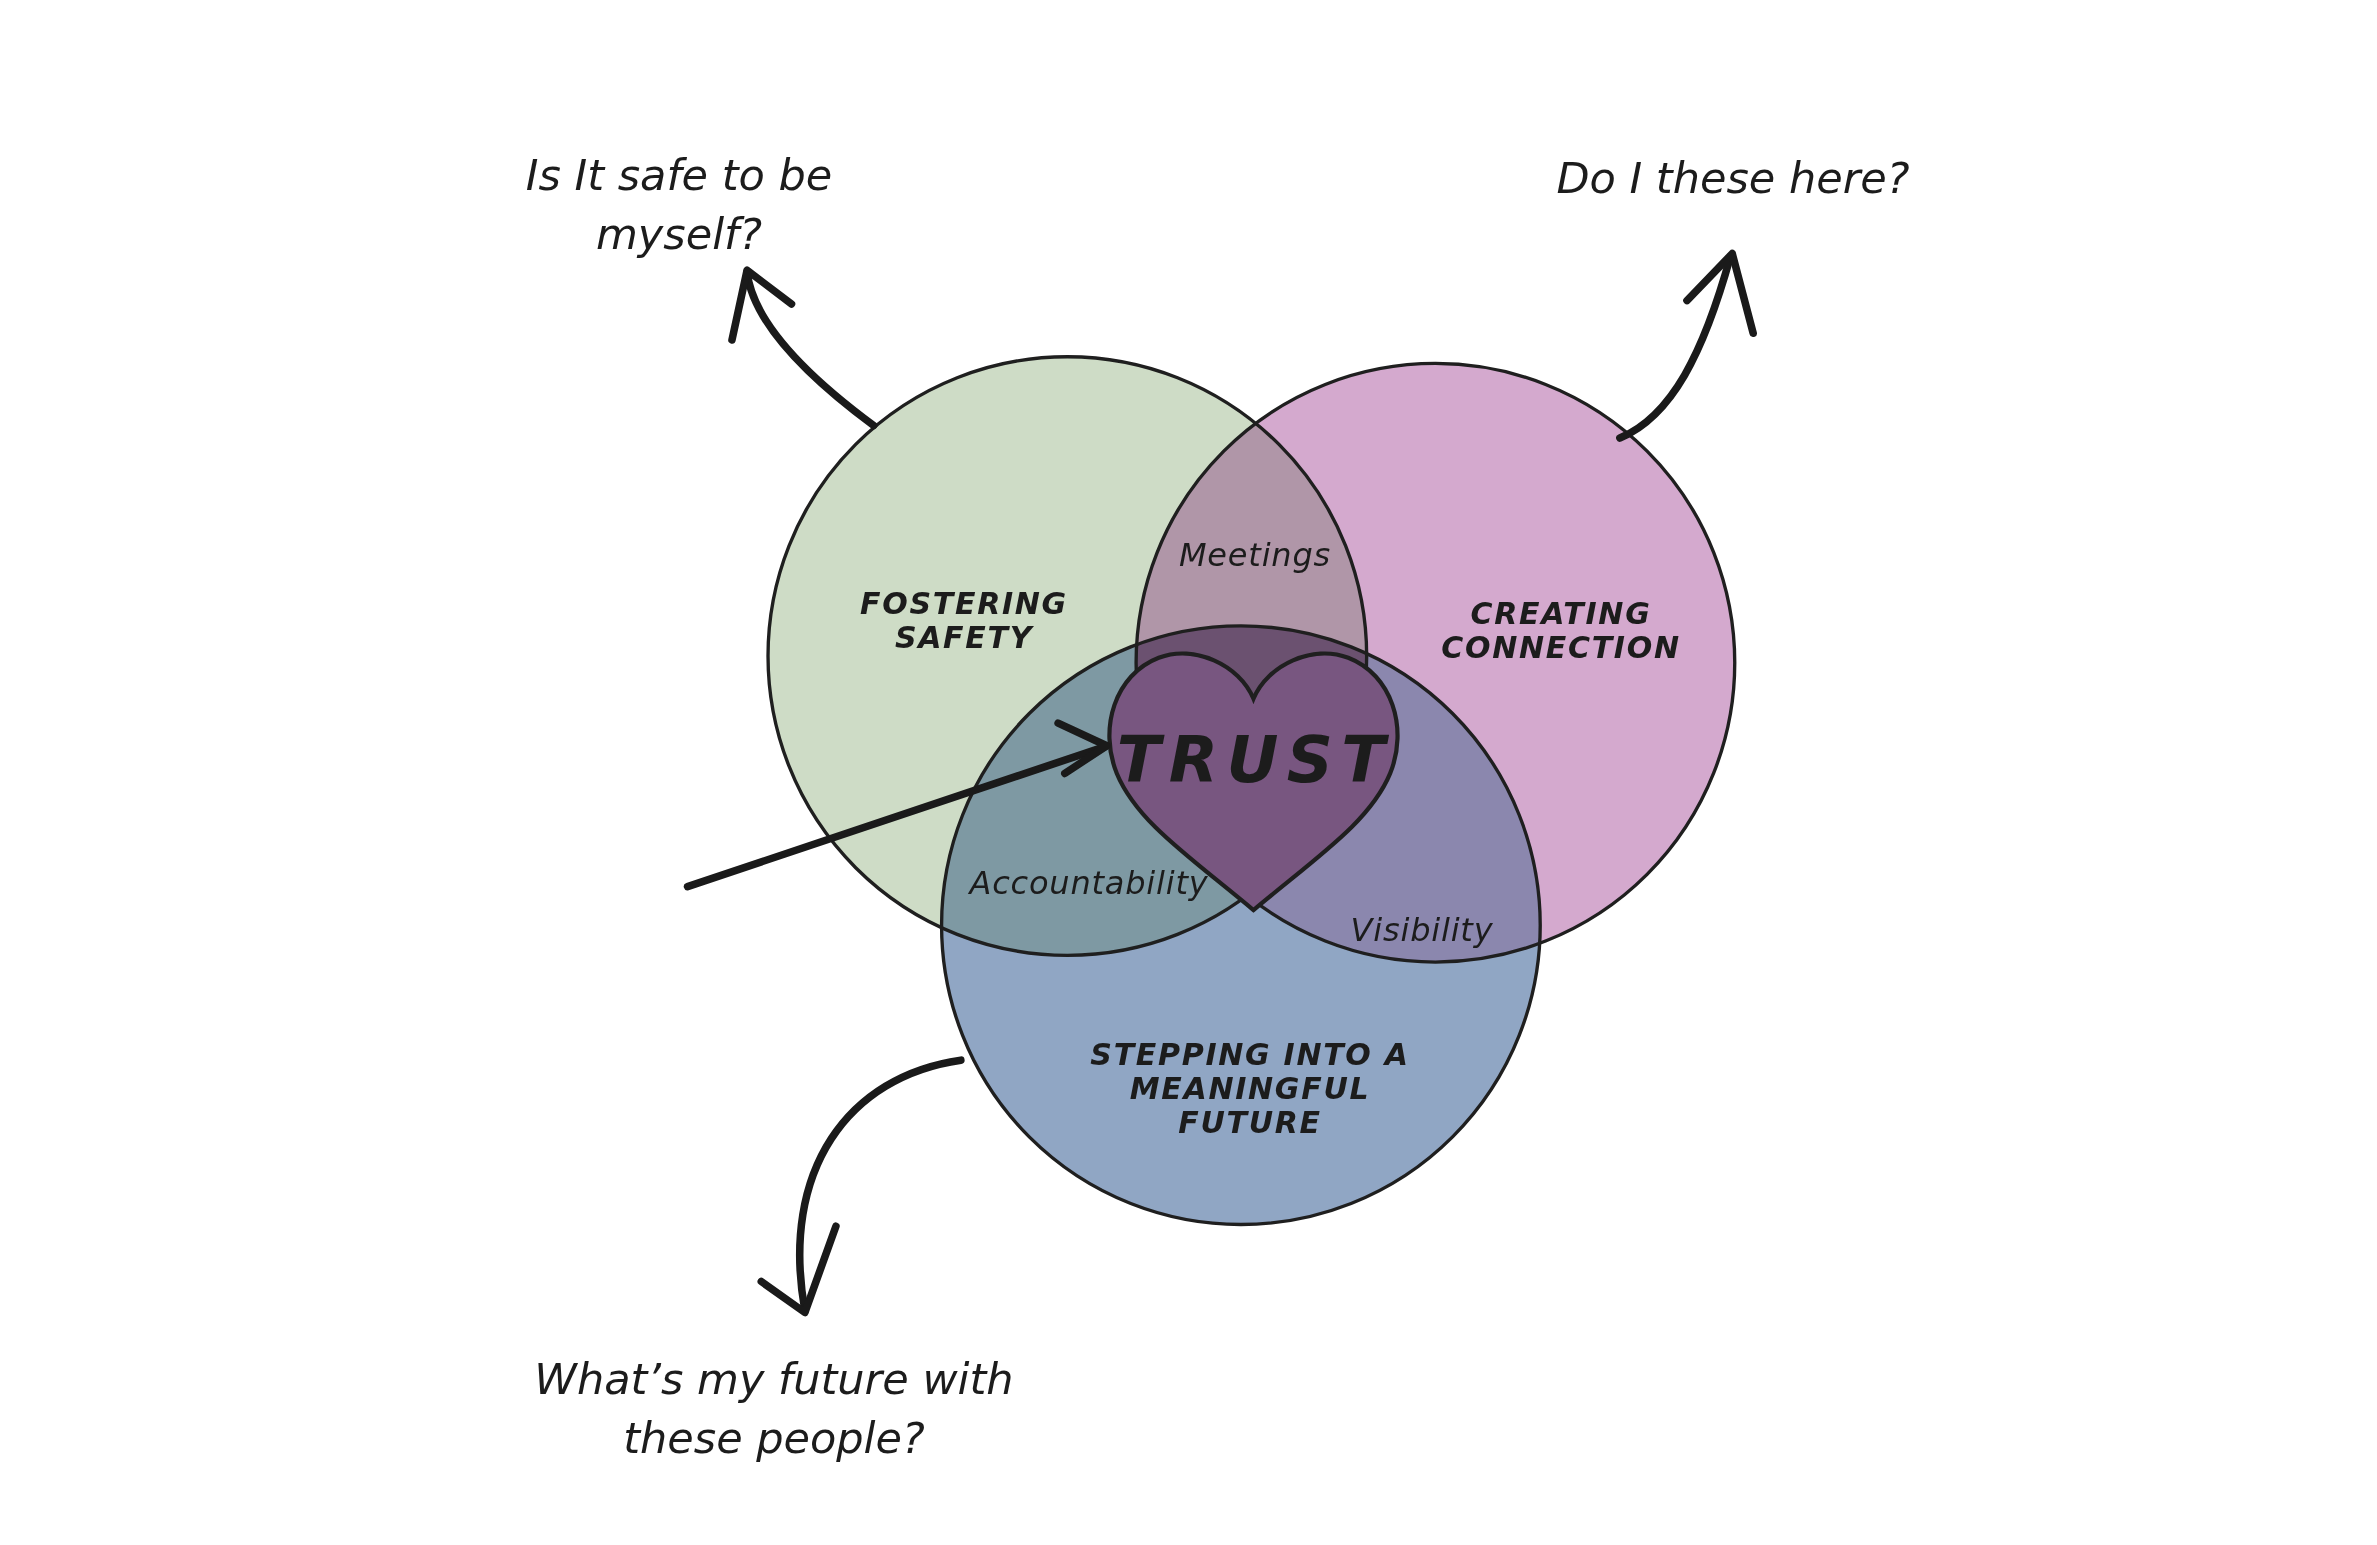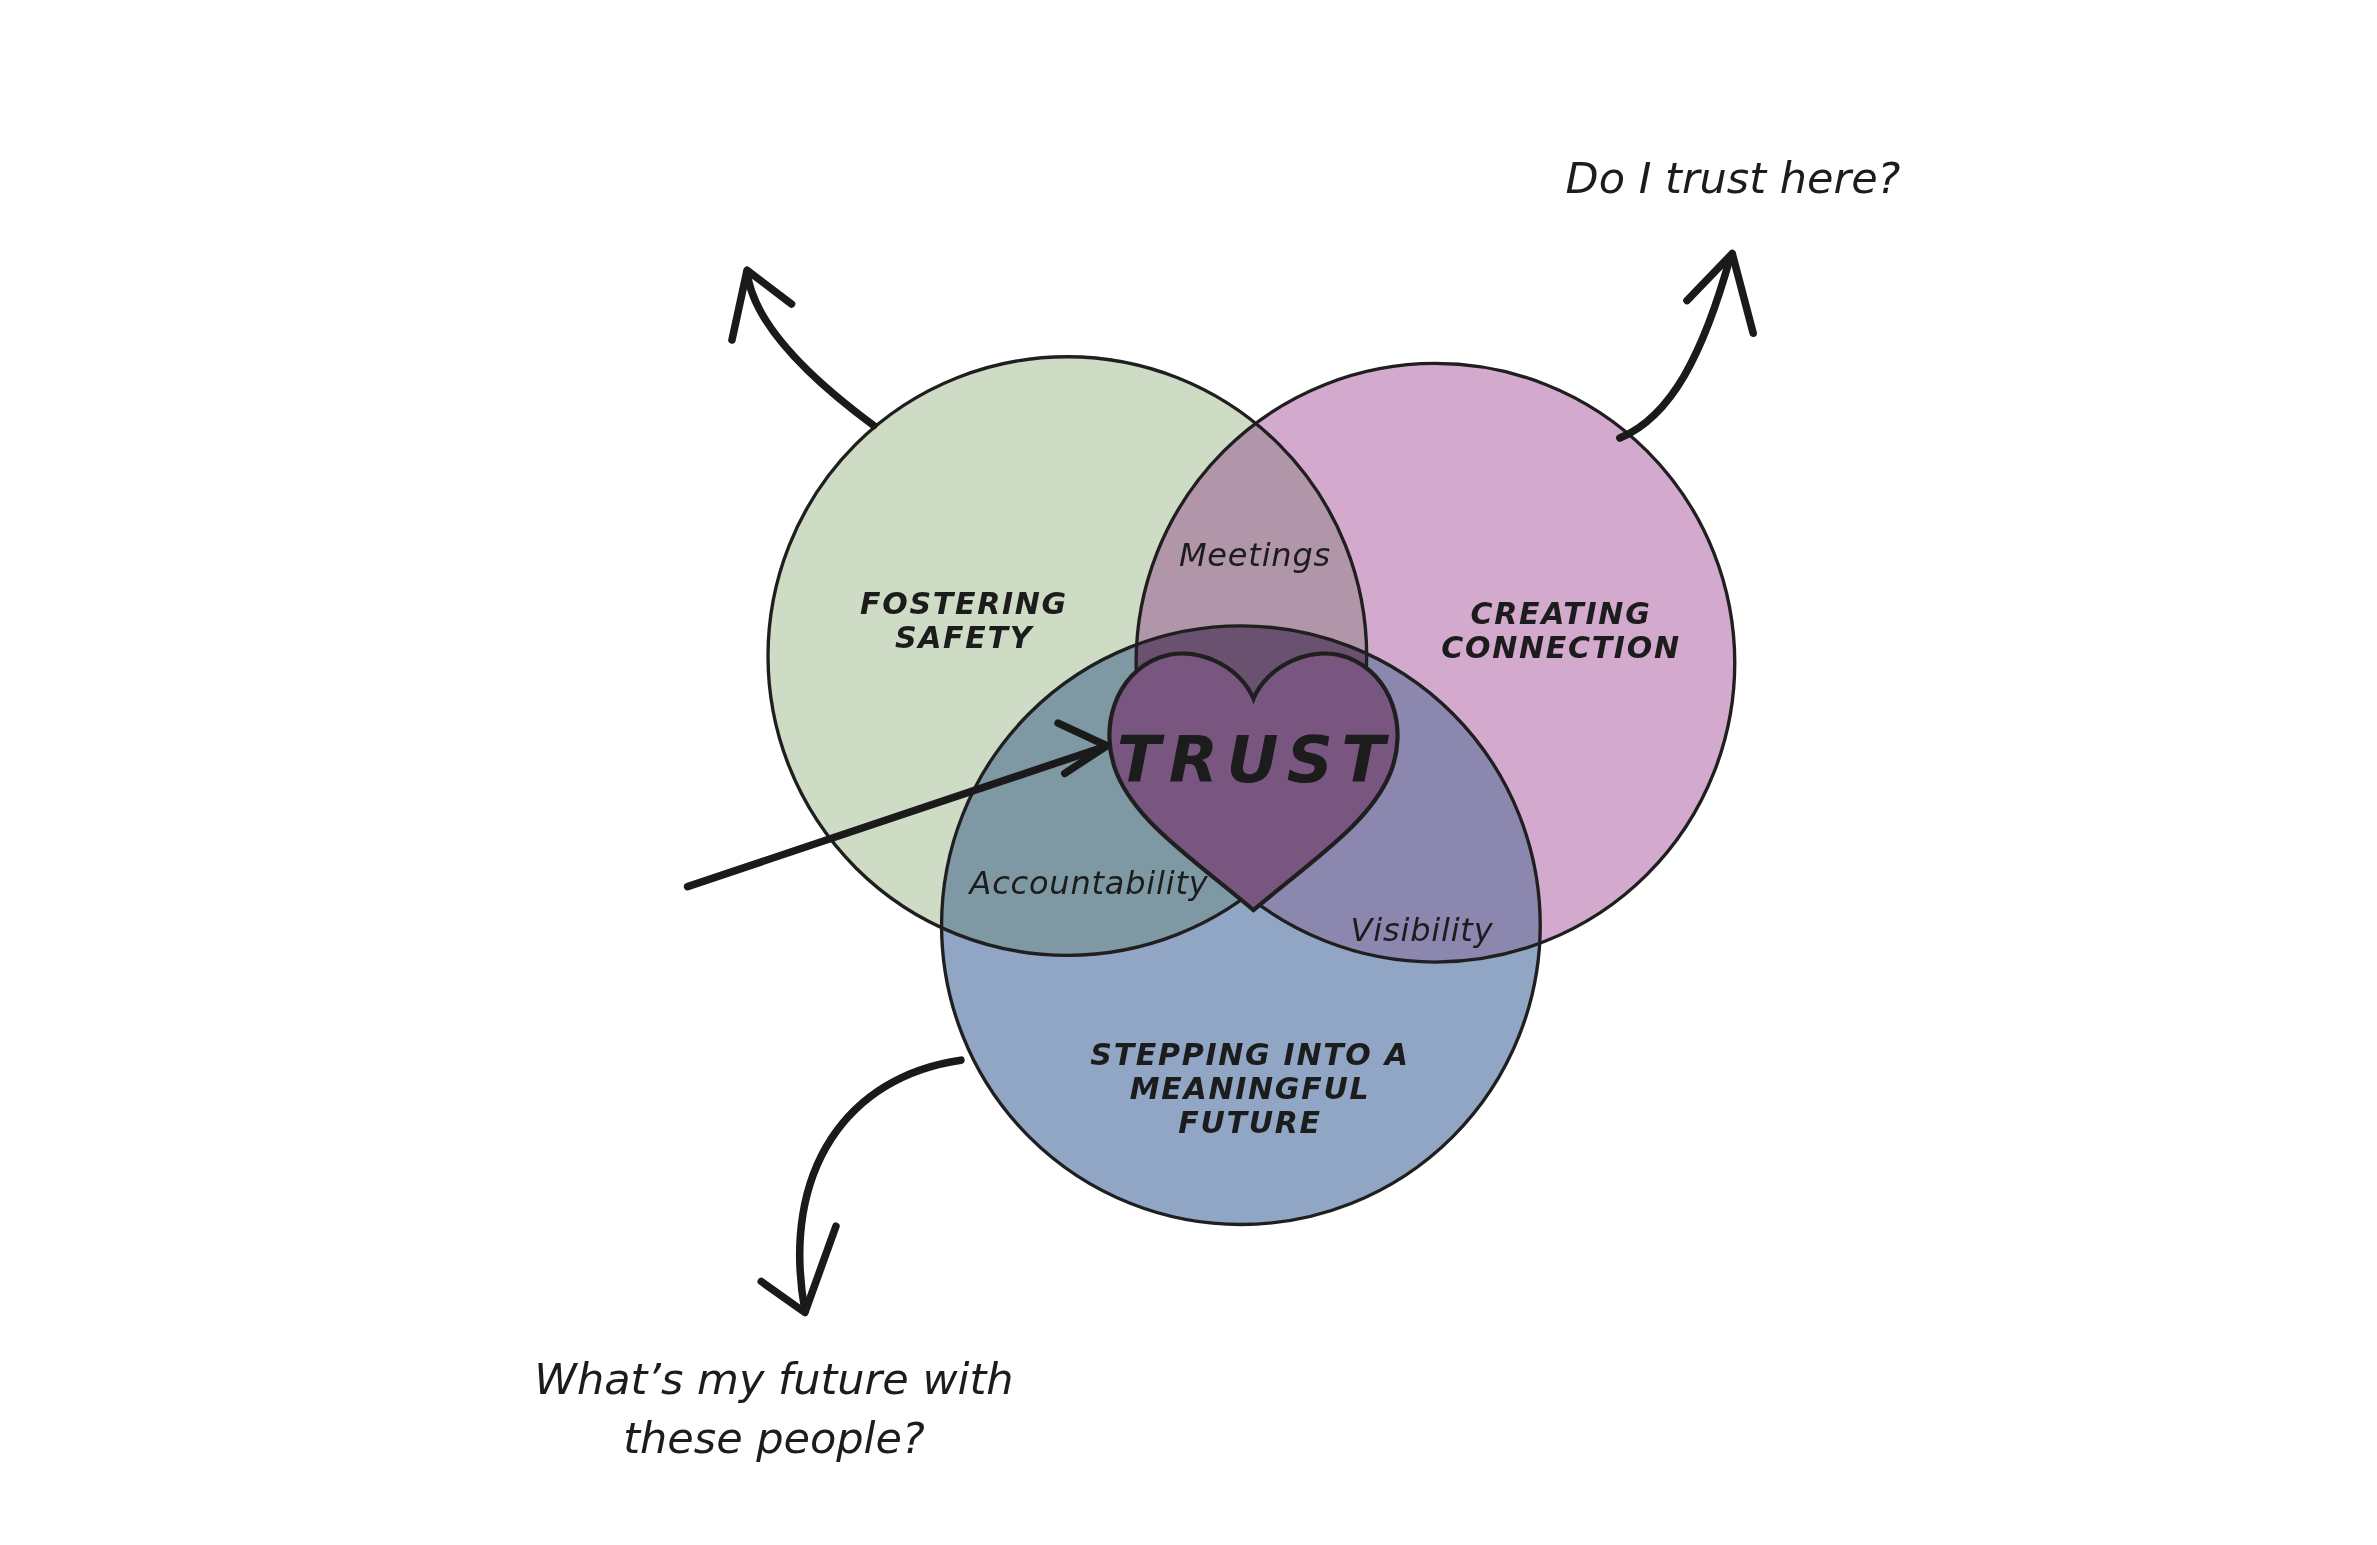--- a/index.html
+++ b/index.html
@@ -147,21 +147,23 @@
 FUTURE</div>
 
   <div class="lbl overlap-label" style="left:1255px; top:555px;text-align:center;">Meetings</div>
 
   <div class="lbl overlap-label" style="left:1089px; top:883px;">Accountability</div>
 
   <div class="lbl overlap-label" style="left:1422px; top:885px;margin-top:45px;">Visibility</div>
 
   <div class="lbl trust-label" style="left:1255px; top:760px;">TRUST</div>
 
+  <div class="lbl note" style="left:679px; top:205px;">Is It safe to be
+myself?</div>
 
-  <div class="lbl note" style="left:1733px; top:179px;">Do I trust here?</div>
+  <div class="lbl note" style="left:1733px; top:179px;">Do I these here?</div>
 
 
   <div class="lbl note" style="left:774px; top:1409px;">What’s my future with
 these people?</div>
 
 </div>
 
 
 </body></html>

